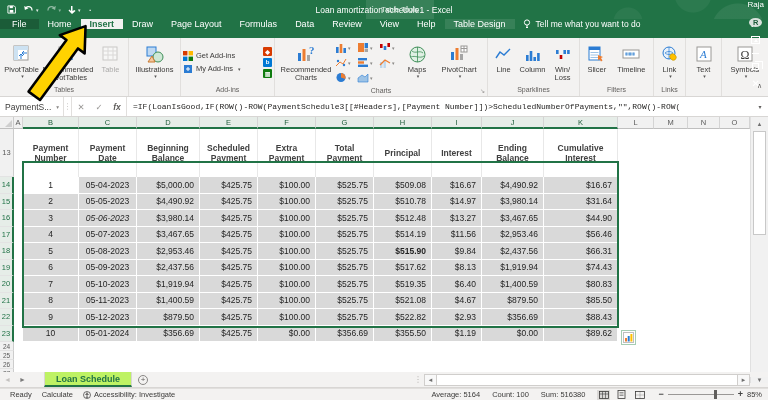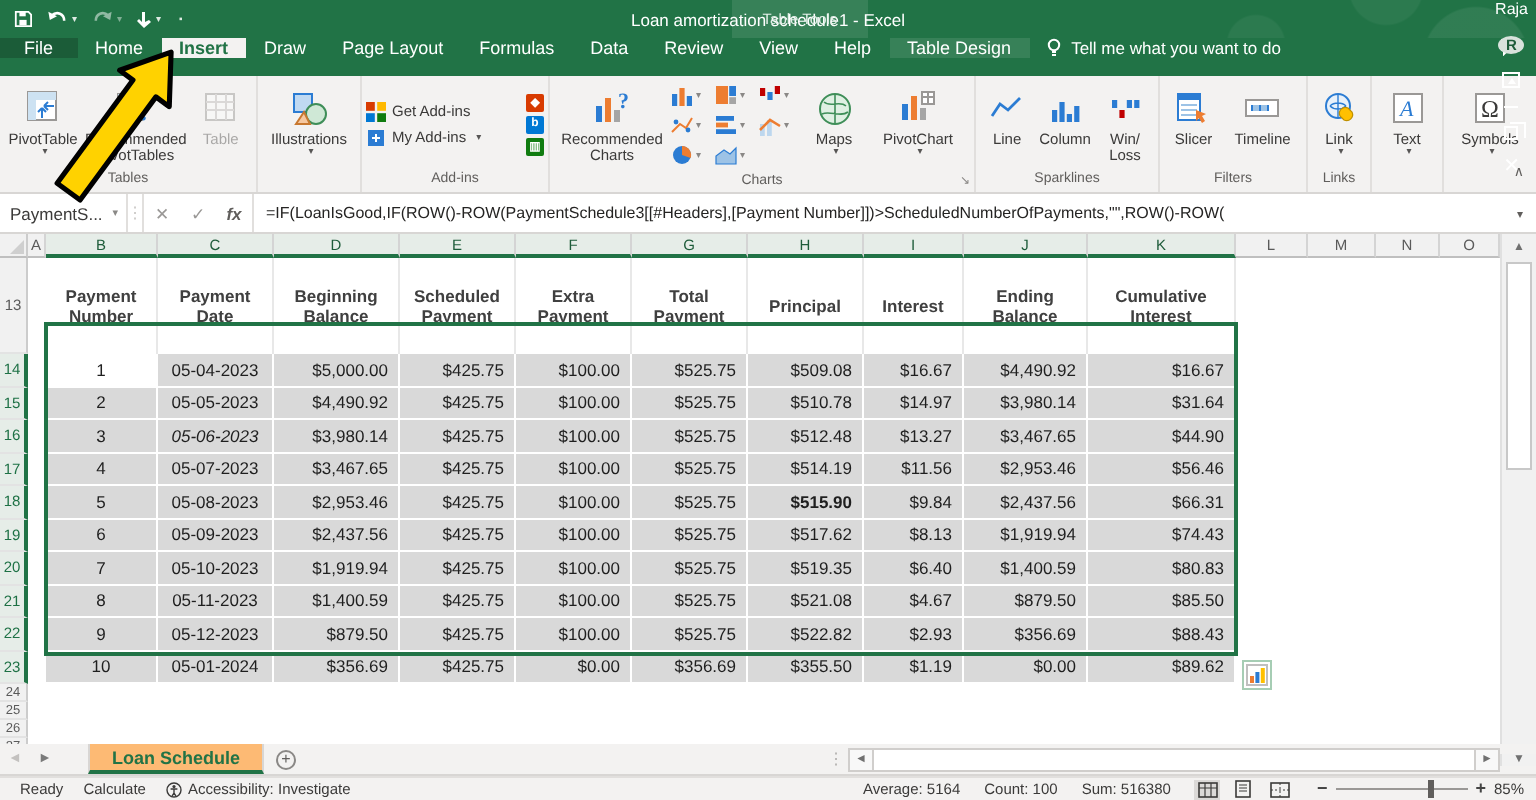--- a/index.html
+++ b/index.html
@@ -52,21 +52,21 @@
   .collapse { position:absolute; right:6px; top:44px; font-size:7px; color:#605E5C; }
   
   #anno-arrow { position:absolute; left:18px; top:22px; z-index:60; }
   
   #formulabar { position:absolute; top:97px; left:0; width:768px; height:20px; background:#fff; border-bottom:1px solid #D8D6D4; display:flex; align-items:stretch; font-size:8.5px; color:#3B3A39; }
   .namebox { width:64px; display:flex; align-items:center; padding-left:5px; border-right:1px solid #E1DFDD; }
   .namebox .dd2 { margin-left:auto; margin-right:4px; font-size:5.5px; color:#8A8886; }
   .fb-handle { width:8px; display:flex; align-items:center; justify-content:center; color:#C8C6C4; font-size:8px; border-right:1px solid #E1DFDD; }
   .fb-btn { width:18px; display:flex; align-items:center; justify-content:center; color:#9A9896; }
   .fb-btn.fx { font-style:italic; color:#605E5C; font-weight:bold; }
-  .fb-formula { flex:1; display:flex; align-items:center; padding-left:6px; border-left:1px solid #E1DFDD; font-size:8px; color:#252423; white-space:nowrap; overflow:hidden; }
+  .fb-formula { flex:1; display:flex; align-items:center; padding-left:6px; border-left:1px solid #E1DFDD; font-size:8px; color:#252423; white-space:nowrap; overflow:hidden;font-family:Liberation Mono, monospace; }
   .fb-exp { width:16px; display:flex; align-items:center; justify-content:center; color:#605E5C; font-size:6px; }
   
   #grid { position:absolute; top:117px; left:0; width:750px; height:255px; background:#fff; overflow:hidden; }
   #colhdr { display:flex; height:12px; }
   .corner { width:14px; background:#F1F1F1; border-right:1px solid #CCC; border-bottom:1px solid #BFBFBF; position:relative; }
   .corner:before { content:""; position:absolute; right:1px; bottom:1px; border-left:7px solid transparent; border-bottom:7px solid #CFCFCF; }
   .colhdr-cell { background:#F1F1F1; border-right:1px solid #D4D4D4; border-bottom:1px solid #BFBFBF; font-size:7.5px; color:#5A5A5A; display:flex; align-items:center; justify-content:center; }
   .colhdr-cell.sel { background:#E6EDE8; border-bottom:2px solid #217346; color:#1E5C3A; }
   .g-row { display:flex; }
   .rownum { width:14px; background:#F1F1F1; border-right:1px solid #CCC; border-bottom:1px solid #E3E3E3; font-size:7.5px; color:#5A5A5A; display:flex; align-items:center; justify-content:center; }
@@ -80,21 +80,21 @@
   #selbox { position:absolute; left:22px; top:44px; width:597px; height:167px; border:2px solid #217346; pointer-events:none; }
   #qa-btn { position:absolute; left:621px; top:213px; width:15px; height:15px; background:#fff; border:1px solid #A6CDB4; display:flex; align-items:center; justify-content:center; }
   
   #vscroll { position:absolute; top:117px; left:750px; width:18px; height:255px; background:#F1F1F1; border-left:1px solid #E0E0E0; }
   .sb-arrow { height:13px; display:flex; align-items:center; justify-content:center; color:#707070; font-size:6px; background:#F1F1F1; }
   #vthumb { position:absolute; left:2px; top:14px; width:13px; height:104px; background:#FFF; border:1px solid #C8C8C8; }
   
   #sheetbar { position:absolute; top:372px; left:0; width:768px; height:16px; background:#F3F2F1; border-bottom:1px solid #D8D6D4; display:flex; align-items:stretch; font-size:9px; }
   .nav-ar { width:15px; display:flex; align-items:center; justify-content:center; color:#7A7A7A; font-size:7px; }
   .nav-ar.dis { color:#C3C1BF; }
-  #active-sheet { background:#fdba74; color:#217346; font-weight:bold; padding:0 11px; display:flex; align-items:center; border-left:1px solid #D8D6D4; border-right:1px solid #D8D6D4; border-bottom:2px solid #217346; margin-left:14px; }
+  #active-sheet { background:#bef264; color:#217346; font-weight:bold; padding:0 11px; display:flex; align-items:center; border-left:1px solid #D8D6D4; border-right:1px solid #D8D6D4; border-bottom:2px solid #217346; margin-left:14px; }
   .addsheet { width:22px; display:flex; align-items:center; justify-content:center; }
   .addsheet span { width:10px; height:10px; border:1px solid #8A8886; border-radius:50%; color:#605E5C; font-size:8px; line-height:8px; text-align:center; }
   #hscroll { margin-left:auto; display:flex; align-items:center; }
   .hs-handle { color:#B0AEAC; font-size:8px; padding:0 2px; }
   .hs-btn { width:13px; height:12px; border:1px solid #D0CECC; background:#F8F8F8; color:#707070; font-size:6px; display:flex; align-items:center; justify-content:center; }
   .hs-track { width:300px; height:12px; background:#FFF; border:1px solid #D0CECC; border-left:none; border-right:none; }
   .vs-down { width:18px; display:flex; align-items:center; justify-content:center; color:#707070; font-size:6px; border-left:1px solid #E0E0E0; background:#F1F1F1; }
   
   #statusbar { position:absolute; top:388px; left:0; width:768px; height:12px; background:#F3F2F1; border-top:1px solid #E1DFDD; display:flex; align-items:center; font-size:7.5px; color:#3B3A39; }
   #statusbar .sitem { margin-left:10px; white-space:nowrap; display:flex; align-items:center; gap:3px; }

